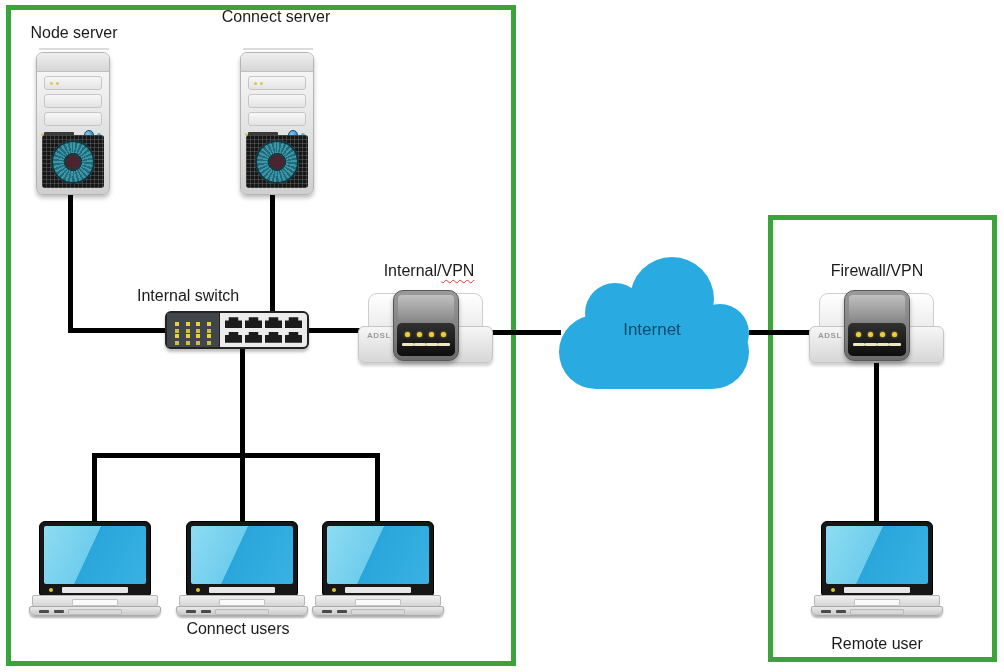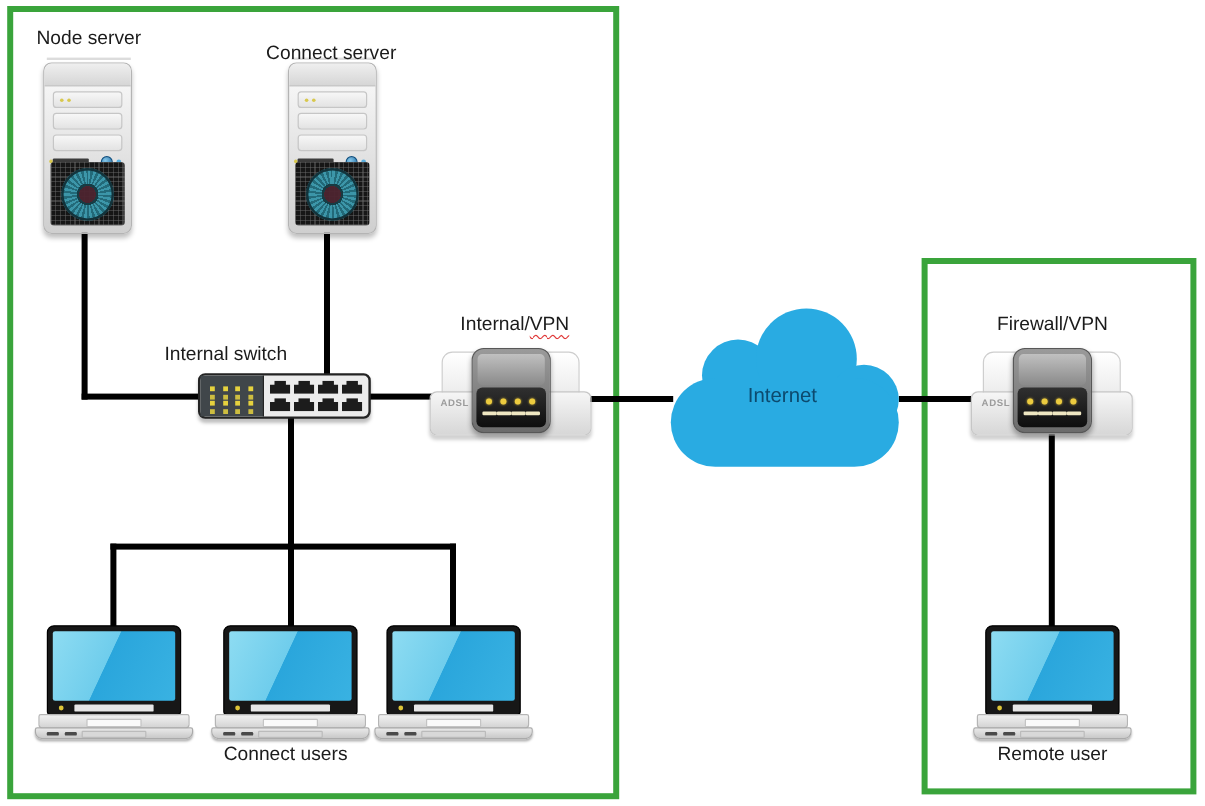--- a/index.html
+++ b/index.html
@@ -144,21 +144,21 @@
           <span class="fslot"></span>
           <span class="pwr"></span>
           <span class="pdot"></span>
         </div>
       <div class="mesh">
           <div class="fan"></div>
         </div>
     </div>
   </div>
 
-  <div class="lbl" style="left:211px;top:36px;width:130px">Connect server</div>
+  <div class="lbl" style="left:211px;top:8px;width:130px">Connect server</div>
   <div class="server" style="left:240px;top:52px">
     <div class="topline"></div>
     <div class="sbody">
       <div class="cap"></div>
       <div class="bay first"></div>
       <div class="bay"></div>
       <div class="bay"></div>
       <div class="io">
           <span class="fdot"></span>
           <span class="fslot"></span>
@@ -286,15 +286,15 @@
 
   <div class="laptop" style="left:814px;top:521px">
     <div class="lid">
         <div class="scr"></div>
         <span class="dot"></span>
         <span class="lidslot"></span>
       </div>
     <div class="deck"></div>
       <div class="base"></div>
   </div>
-  <div class="lbl" style="left:812px;top:620px;width:130px">Remote user</div>
+  <div class="lbl" style="left:812px;top:635px;width:130px">Remote user</div>
 
 </div>
 
 </body></html>

